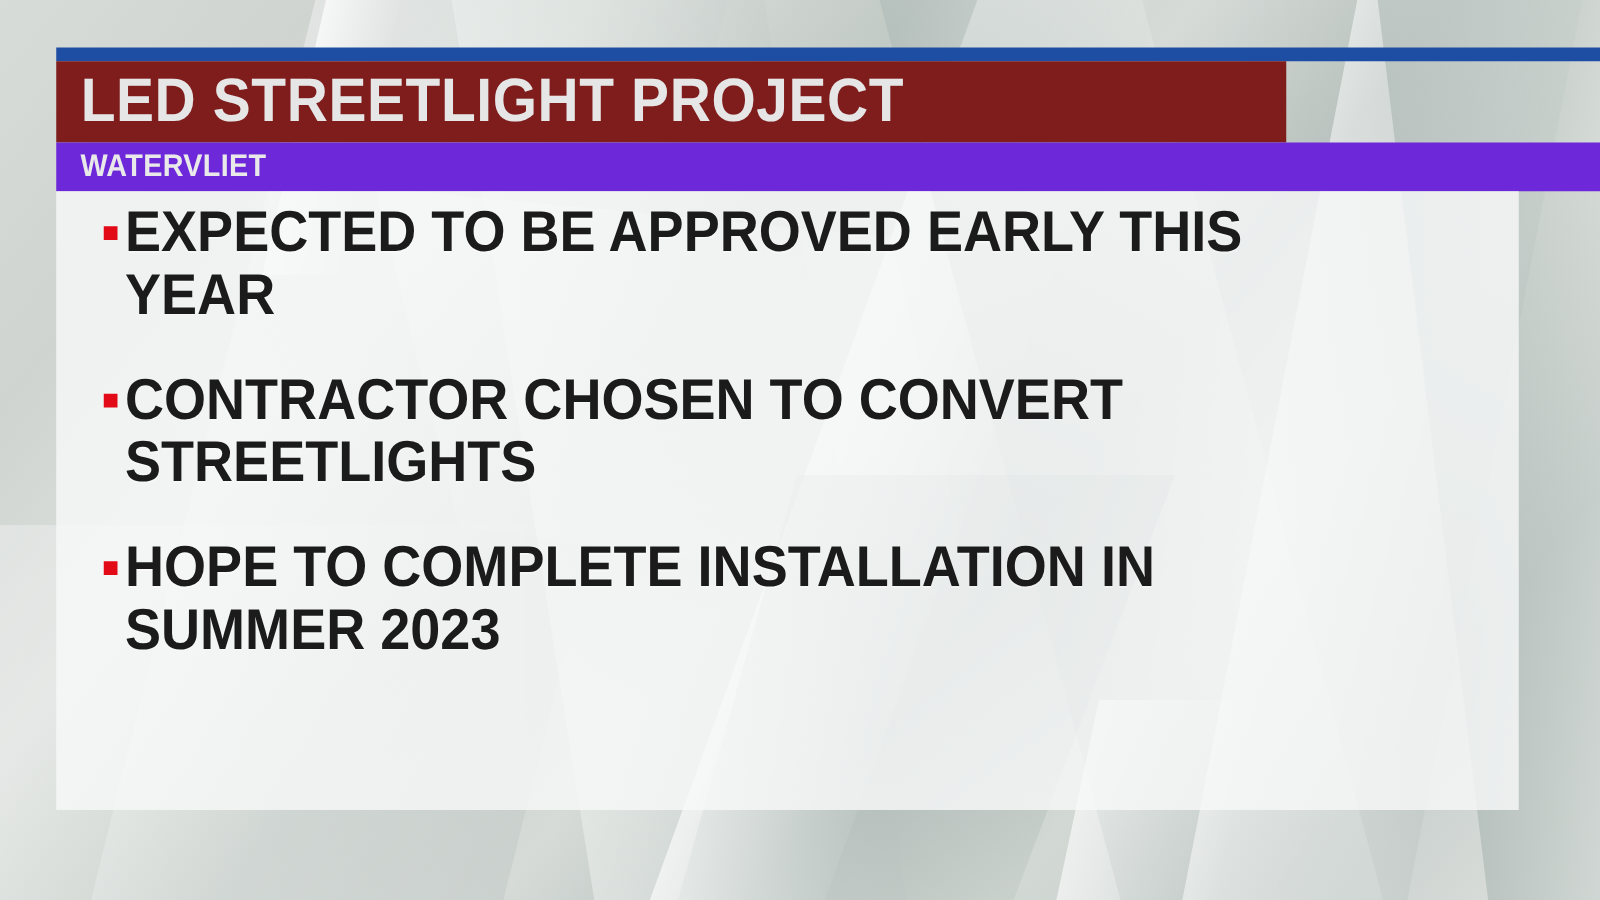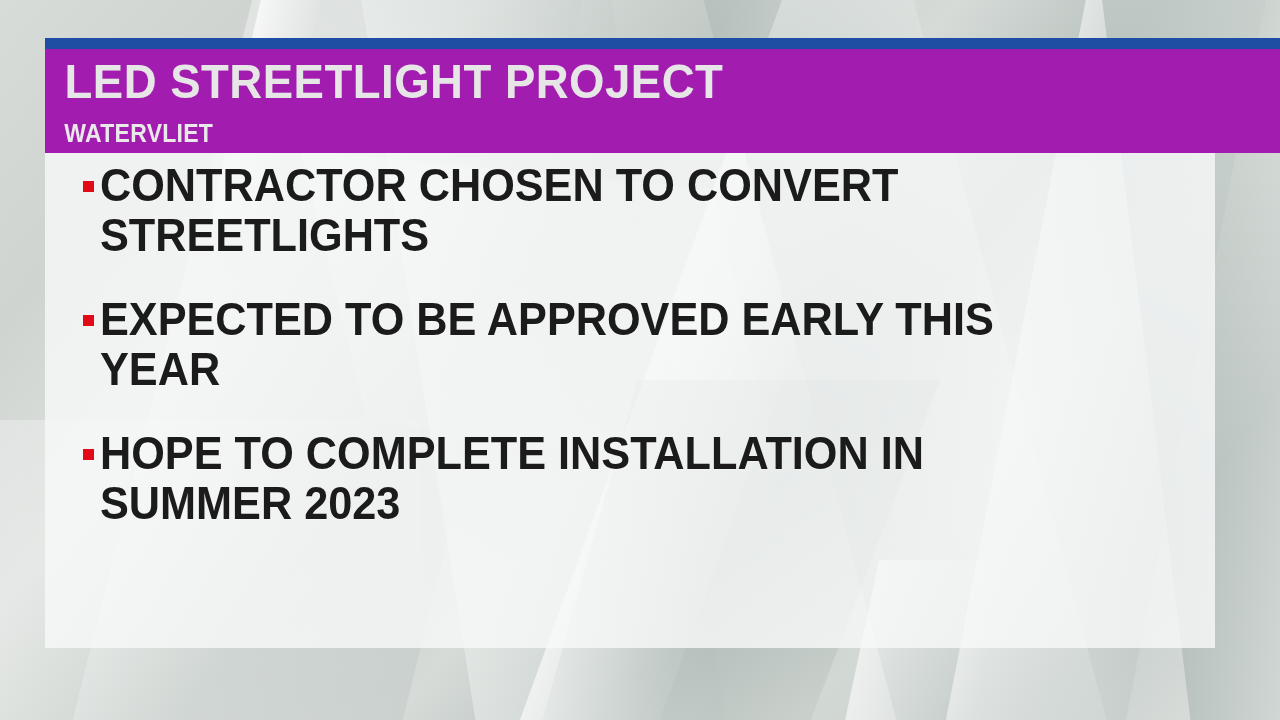--- a/index.html
+++ b/index.html
@@ -100,41 +100,41 @@
   
   .accent-bar {
     position: absolute;
     left: 45px; top: 38px;
     width: 1235px; height: 11px;
     background: #1e4ea4;
   }
   .title-bar {
     position: absolute;
     left: 45px; top: 49px;
-    width: 1235px; height: 65px;
-    background: #a21caf;
+    width: 984px; height: 65px;
+    background: #7f1d1d;
     display: flex;
     align-items: center;
   }
   .title-text {
     color: #e6e6e6;
     font-size: 49px;
     font-weight: bold;
     letter-spacing: 0.5px;
     padding-left: 21px;
     line-height: 1;
     transform: scaleX(0.93);
     transform-origin: left center;
     white-space: nowrap;
   }
   .sub-bar {
     position: absolute;
     left: 45px; top: 114px;
     width: 1235px; height: 39px;
-    background: #a21caf;
+    background: #6d28d9;
     display: flex;
     align-items: center;
   }
   .sub-text {
     color: #e9e9e9;
     font-size: 25px;
     font-weight: bold;
     letter-spacing: 0.3px;
     padding-left: 21px;
     line-height: 1;
@@ -213,25 +213,25 @@
 
   <div class="sub-bar">
     <div class="sub-text">WATERVLIET</div>
   </div>
 
   <div class="panel"></div>
 
   <div class="bullets">
     <div class="bullet">
       <span class="bullet-marker"></span>
-      <span class="bullet-text">CONTRACTOR CHOSEN TO CONVERT STREETLIGHTS</span>
+      <span class="bullet-text">EXPECTED TO BE APPROVED EARLY THIS YEAR</span>
     </div>
     <div class="bullet">
       <span class="bullet-marker"></span>
-      <span class="bullet-text">EXPECTED TO BE APPROVED EARLY THIS YEAR</span>
+      <span class="bullet-text">CONTRACTOR CHOSEN TO CONVERT STREETLIGHTS</span>
     </div>
     <div class="bullet">
       <span class="bullet-marker"></span>
       <span class="bullet-text">HOPE TO COMPLETE INSTALLATION IN SUMMER 2023</span>
     </div>
   </div>
 
 </div>
 
 </body></html>

